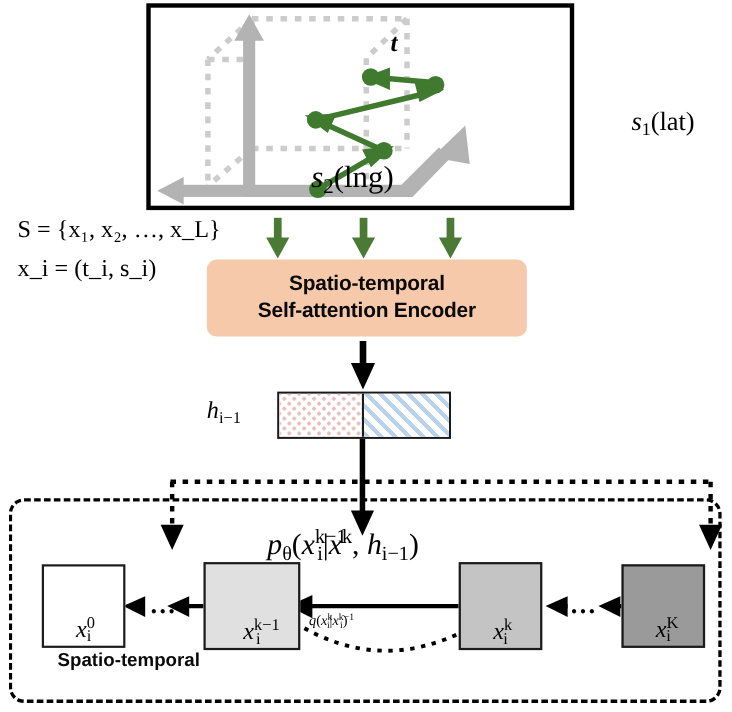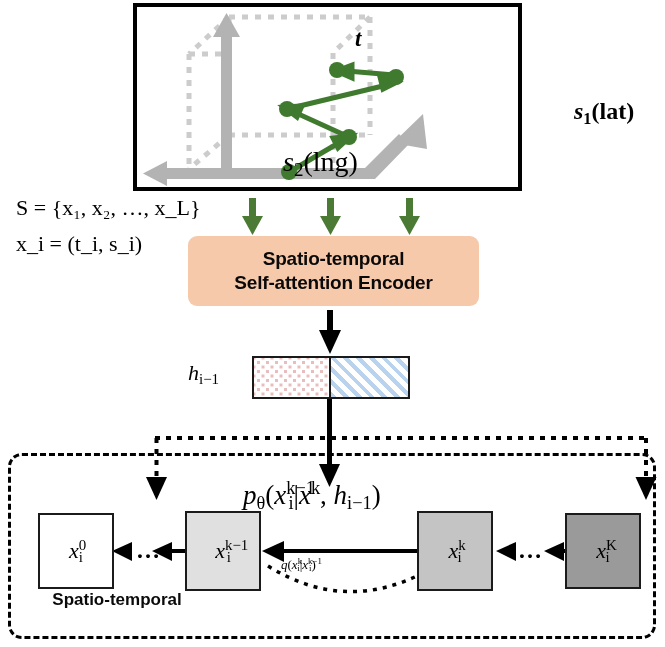--- a/index.html
+++ b/index.html
@@ -66,21 +66,20 @@
     top: 20px;
     font-size: 23px;
     font-weight: bold;
     font-style: italic;
   }
   
   #label-s1 {
     left: 437px;
     top: 92px;
     font-size: 24px;
-    font-weight: bold;
   }
   
   #label-s2 {
     left: 146px;
     top: 141px;
     font-size: 28px;
   }
 
   
   #eq-S {
@@ -175,34 +174,34 @@
     border-radius: 14px;
     box-sizing: border-box;
     background: transparent;
   }
 
   .dbox {
     position: absolute;
     border: 2.5px solid #1b1b1b;
     box-sizing: border-box;
     display: flex;
-    align-items: center;
+    align-items: flex-end;
     justify-content: center;
     font-family: "Liberation Serif", serif;
     font-size: 22px;
     color: #000000;
   }
   #dbox-0 {
     left: 38px; top: 513px;
     width: 76px; height: 76px;
     background: #ffffff;
   }
   #dbox-km1 {
     left: 185px; top: 511px;
-    width: 76px; height: 80px;
+    width: 88px; height: 80px;
     background: #e0e0e0;
   }
   #dbox-k {
     left: 417px; top: 511px;
     width: 76px; height: 80px;
     background: #c4c4c4;
   }
   #dbox-K {
     left: 565px; top: 513px;
     width: 76px; height: 76px;

